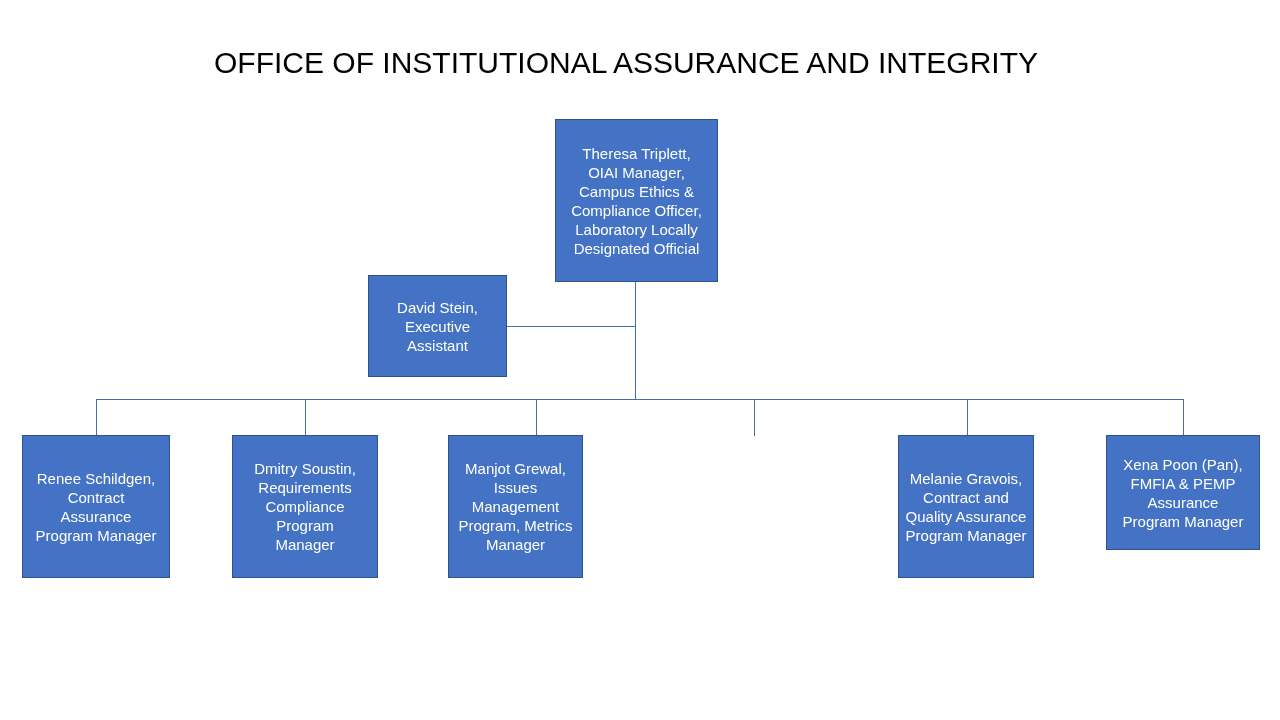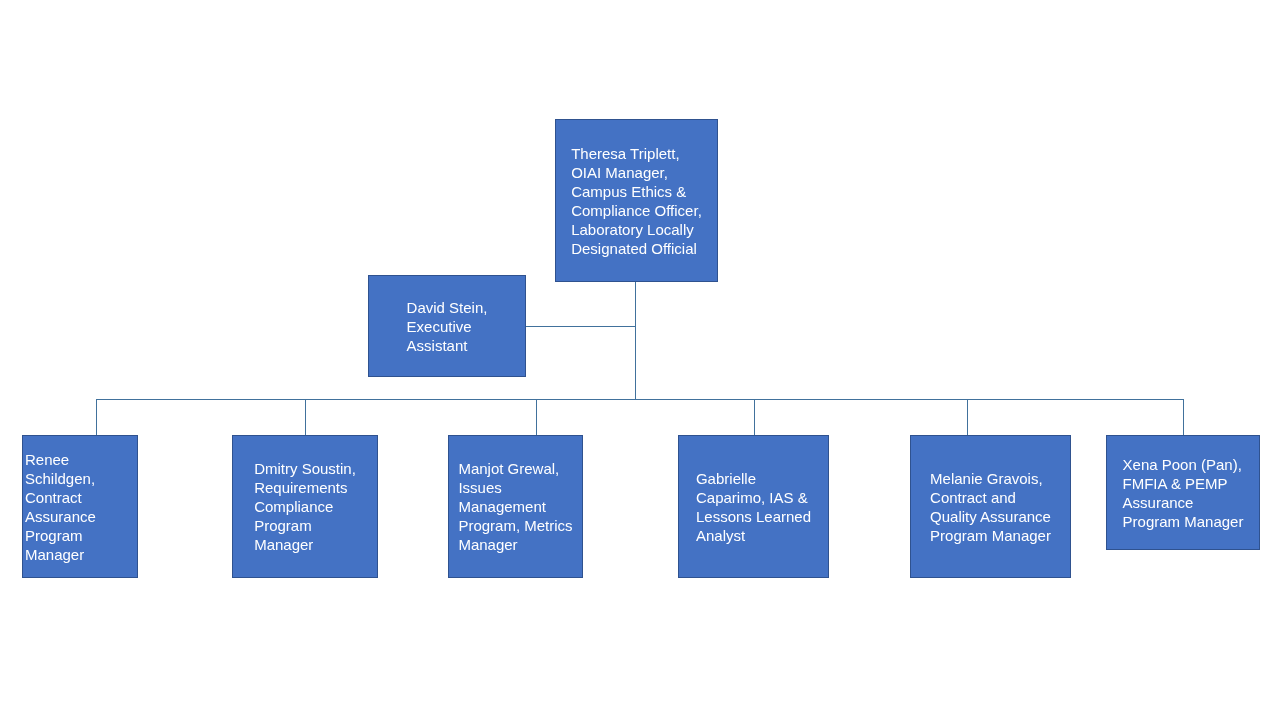--- a/index.html
+++ b/index.html
@@ -36,58 +36,60 @@
     white-space: nowrap;
   }
   .org-box {
     position: absolute;
     background: var(--box-fill);
     border: 1.5px solid var(--box-border);
     color: var(--box-text);
     display: flex;
     align-items: center;
     justify-content: center;
+    text-align: center;
     font-size: 15px;
     line-height: 19px;
     padding: 2px;
   }
   .org-box .box-text { white-space: pre-line; }
   .conn {
     position: absolute;
     background: var(--connector);
   }
   .conn.h { height: 1.3px; }
   .conn.v { width: 1.3px; }
 
   
   .box-manager   { left: 555px;  top: 119px; width: 163px; height: 163px; }
-  .box-assistant { left: 368px;  top: 275px; width: 158px; height: 102px; }
-  .box-r0 { left: 22px;   top: 435px; width: 116px; height: 143px; }
+  .box-assistant { left: 368px;  top: 275px; width: 139px; height: 102px; }
+  .box-r0 { left: 22px;   top: 435px; width: 148px; height: 143px; }
   .box-r1 { left: 232px;  top: 435px; width: 146px; height: 143px; }
   .box-r2 { left: 448px;  top: 435px; width: 135px; height: 143px; }
   .box-r3 { left: 678px;  top: 435px; width: 151px; height: 143px; }
-  .box-r4 { left: 898px;  top: 435px; width: 161px; height: 143px; margin-left: 12px; }
+  .box-r4 { left: 898px;  top: 435px; width: 136px; height: 143px; }
   .box-r5 { left: 1106px; top: 435px; width: 154px; height: 115px; }
 
   
   .conn-manager-drop   { left: 635px; top: 282px; height: 117px; }
   .conn-assistant-link { left: 507px; top: 326px; width: 129px; }
   .conn-main-bar       { left: 96px;  top: 399px; width: 1088px; }
   .conn-drop-0 { left: 96px;   top: 399px; height: 37px; }
   .conn-drop-1 { left: 305px;  top: 399px; height: 37px; }
   .conn-drop-2 { left: 536px;  top: 399px; height: 37px; }
   .conn-drop-3 { left: 754px;  top: 399px; height: 37px; }
   .conn-drop-4 { left: 967px;  top: 399px; height: 37px; }
   .conn-drop-5 { left: 1183px; top: 399px; height: 37px; }
 </style>
 </head>
 <body>
 
 <div class="canvas">
 
+  <h1 class="title">OFFICE OF INSTITUTIONAL ASSURANCE AND INTEGRITY</h1>
 
   <div class="conn v conn-manager-drop"></div>
   <div class="conn h conn-assistant-link"></div>
   <div class="conn h conn-main-bar"></div>
   <div class="conn v conn-drop-0"></div>
   <div class="conn v conn-drop-1"></div>
   <div class="conn v conn-drop-2"></div>
   <div class="conn v conn-drop-3"></div>
   <div class="conn v conn-drop-4"></div>
   <div class="conn v conn-drop-5"></div>
@@ -123,26 +125,20 @@
   </div>
 
   <div class="org-box box-r2">
     <span class="box-text">Manjot Grewal,
 Issues
 Management
 Program, Metrics
 Manager</span>
   </div>
 
-  <div class="org-box box-r3">
-    <span class="box-text">Gabrielle
-Caparimo, IAS &amp;
-Lessons Learned
-Analyst</span>
-  </div>
 
   <div class="org-box box-r4">
     <span class="box-text">Melanie Gravois,
 Contract and
 Quality Assurance
 Program Manager</span>
   </div>
 
   <div class="org-box box-r5">
     <span class="box-text">Xena Poon (Pan),

